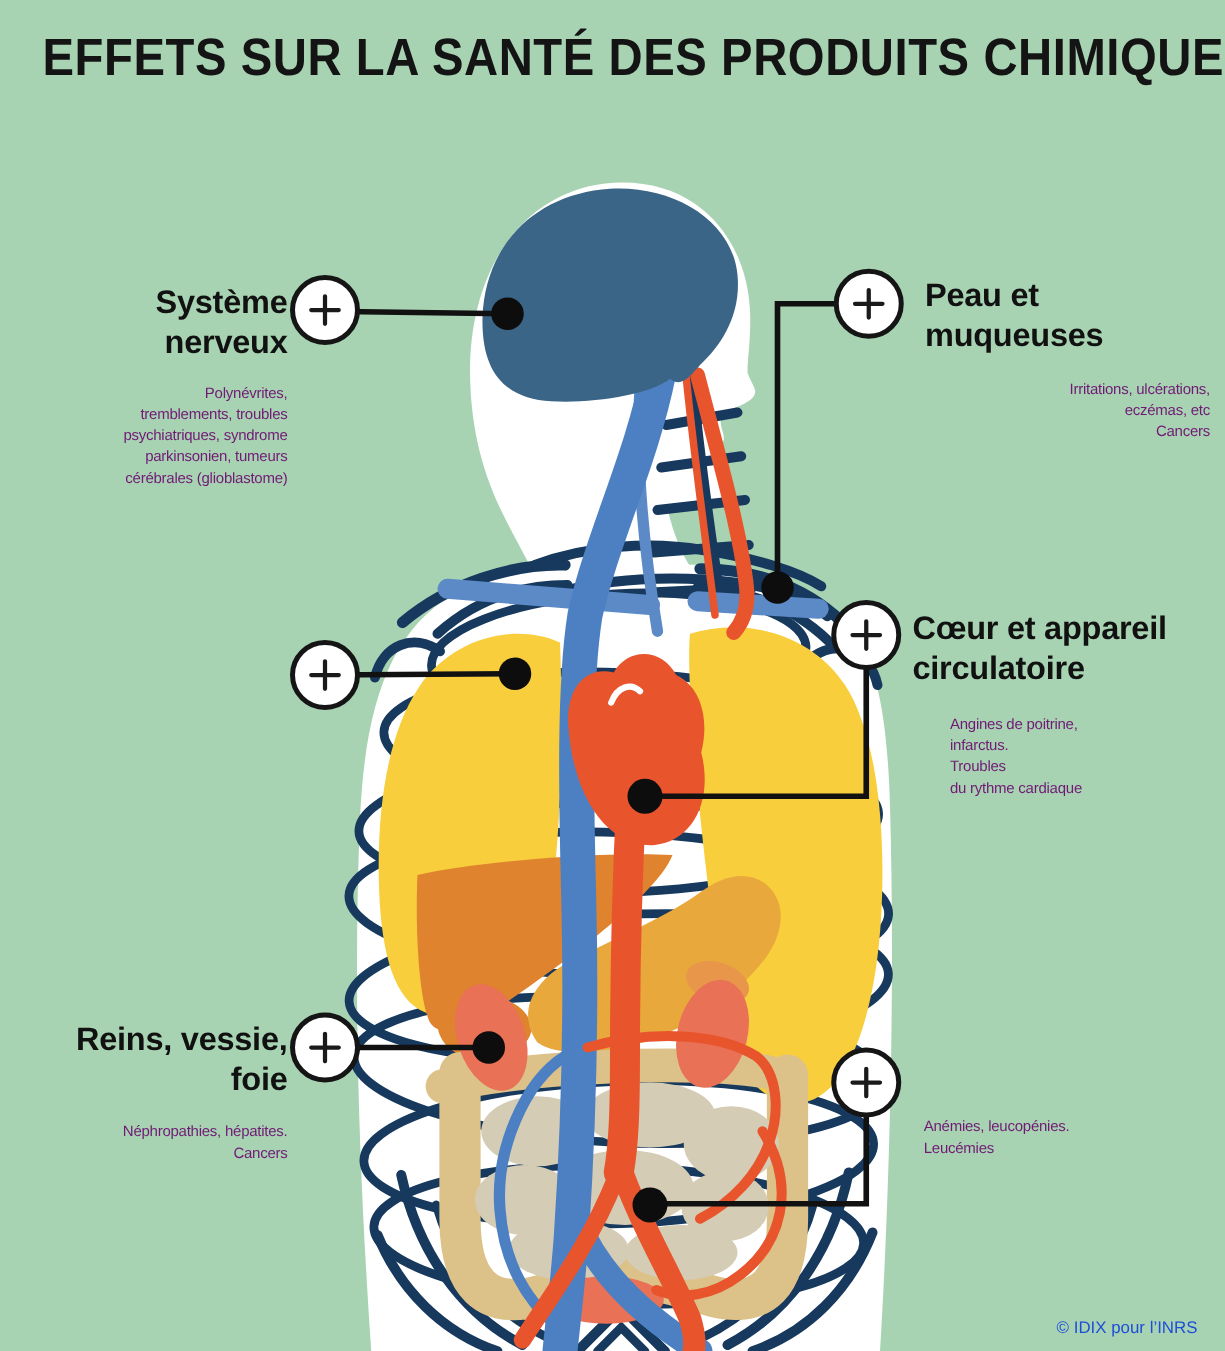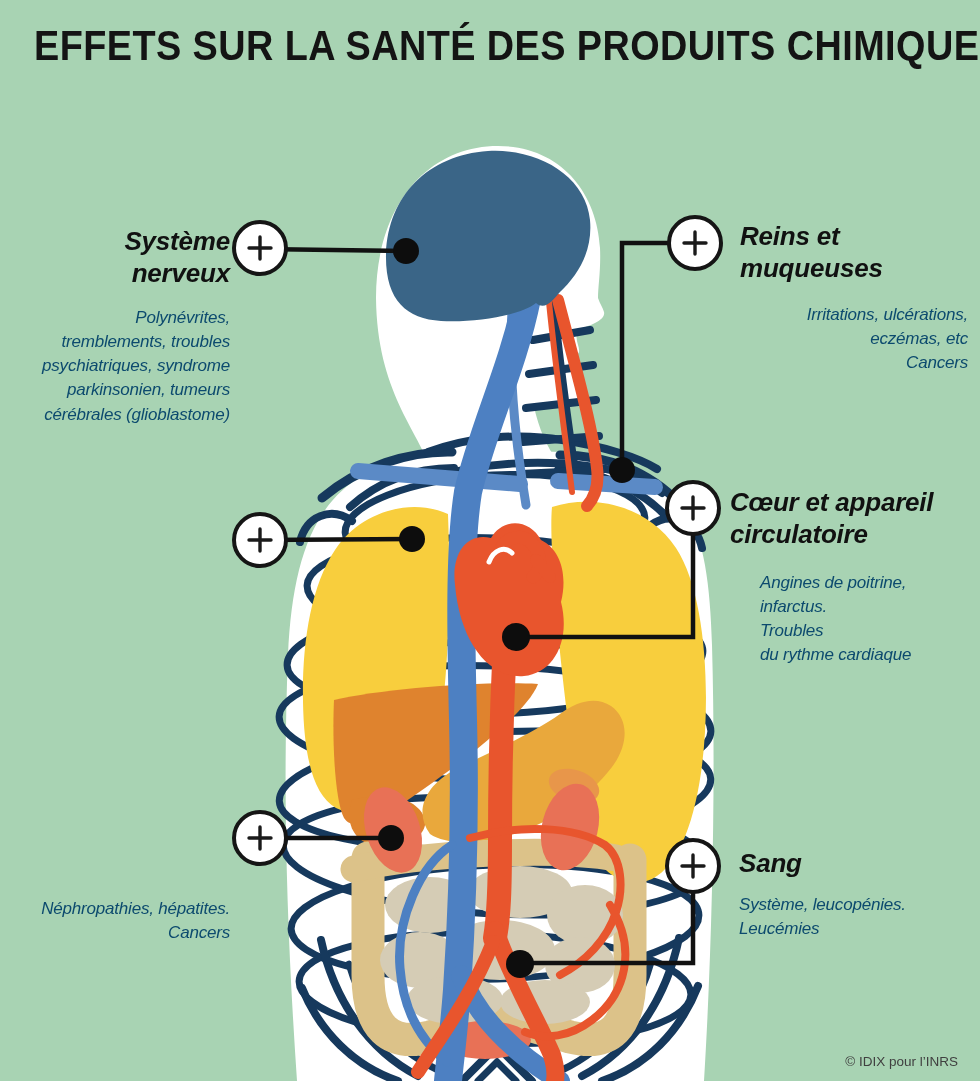--- a/index.html
+++ b/index.html
@@ -9,38 +9,38 @@
     font-family:"Liberation Sans",sans-serif;
     color:#1c1c1c;
   }
   .stage svg{display:block;}
   #body-art, #connector-layer{position:absolute;left:0;top:0;}
   .page-title{
     position:absolute;left:34px;top:22px;margin:0;
     font-size:42px;font-weight:800;letter-spacing:.5px;color:#141414;
     white-space:nowrap;transform:scaleX(.9);transform-origin:left top;
   }
-  .callout{position:absolute;font-style:italic;}
+  .callout{position:absolute;}
   .co-head{
     margin:0;font-size:26px;font-weight:700;line-height:1.24;
     color:#111;white-space:pre-line;letter-spacing:-.2px;
   }
   .co-details{
-    margin:0;font-size:17px;line-height:1.42;color:#0c4a6e;
+    margin:0;font-size:12px;line-height:1.42;color:#701a75;
     white-space:pre-line;letter-spacing:-.2px;
   }
   .align-r{text-align:right;}
   .plus-circle{
     position:absolute;width:56px;height:56px;border-radius:50%;
     background:#fff;border:4px solid #151515;box-sizing:border-box;
     display:flex;align-items:center;justify-content:center;cursor:pointer;
   }
   .credit{
     position:absolute;right:22px;bottom:12px;
-    font-size:13.5px;color:#404040;
+    font-size:13.5px;color:#1d4ed8;
   }
 </style>
 </head>
 <body>
 
 <div class="stage">
 
   <svg id="body-art" width="980" height="1081" viewBox="0 0 980 1081" aria-hidden="true">
 
     <g>
@@ -204,21 +204,21 @@
 parkinsonien, tumeurs
 cérébrales (glioblastome)</p>
   </div>
   <div class="plus-circle" style="left:232px;top:220px;">
     <svg width="26" height="26" viewBox="0 0 26 26">
       <path d="M13,2 V24 M2,13 H24" stroke="#1a1a1a" stroke-width="3.4" stroke-linecap="round"></path>
     </svg>
   </div>
 
   <div class="callout" style="left:740px;top:220px;width:225px;">
-    <h2 class="co-head">Reins et
+    <h2 class="co-head">Peau et
 muqueuses</h2>
   </div>
   <div class="callout" style="left:740px;top:303px;width:228px;text-align:right;">
     <p class="co-details">Irritations, ulcérations,
 eczémas, etc
 Cancers</p>
   </div>
   <div class="plus-circle" style="left:667px;top:215px;">
     <svg width="26" height="26" viewBox="0 0 26 26">
       <path d="M13,2 V24 M2,13 H24" stroke="#1a1a1a" stroke-width="3.4" stroke-linecap="round"></path>
@@ -240,35 +240,36 @@
 infarctus.
 Troubles
 du rythme cardiaque</p>
   </div>
   <div class="plus-circle" style="left:665px;top:480px;">
     <svg width="26" height="26" viewBox="0 0 26 26">
       <path d="M13,2 V24 M2,13 H24" stroke="#1a1a1a" stroke-width="3.4" stroke-linecap="round"></path>
     </svg>
   </div>
 
+  <div class="callout" style="left:15px;top:815px;width:215px;">
+    <h2 class="co-head align-r">Reins, vessie,
+foie</h2>
+  </div>
   <div class="callout" style="left:8px;top:897px;width:222px;">
     <p class="co-details align-r">Néphropathies, hépatites.
 Cancers</p>
   </div>
   <div class="plus-circle" style="left:232px;top:810px;">
     <svg width="26" height="26" viewBox="0 0 26 26">
       <path d="M13,2 V24 M2,13 H24" stroke="#1a1a1a" stroke-width="3.4" stroke-linecap="round"></path>
     </svg>
   </div>
 
-  <div class="callout" style="left:739px;top:847px;width:200px;">
-    <h2 class="co-head">Sang</h2>
-  </div>
   <div class="callout" style="left:739px;top:893px;width:228px;">
-    <p class="co-details">Système, leucopénies.
+    <p class="co-details">Anémies, leucopénies.
 Leucémies</p>
   </div>
   <div class="plus-circle" style="left:665px;top:838px;">
     <svg width="26" height="26" viewBox="0 0 26 26">
       <path d="M13,2 V24 M2,13 H24" stroke="#1a1a1a" stroke-width="3.4" stroke-linecap="round"></path>
     </svg>
   </div>
 
   <div class="credit">© IDIX pour l’INRS</div>
 

